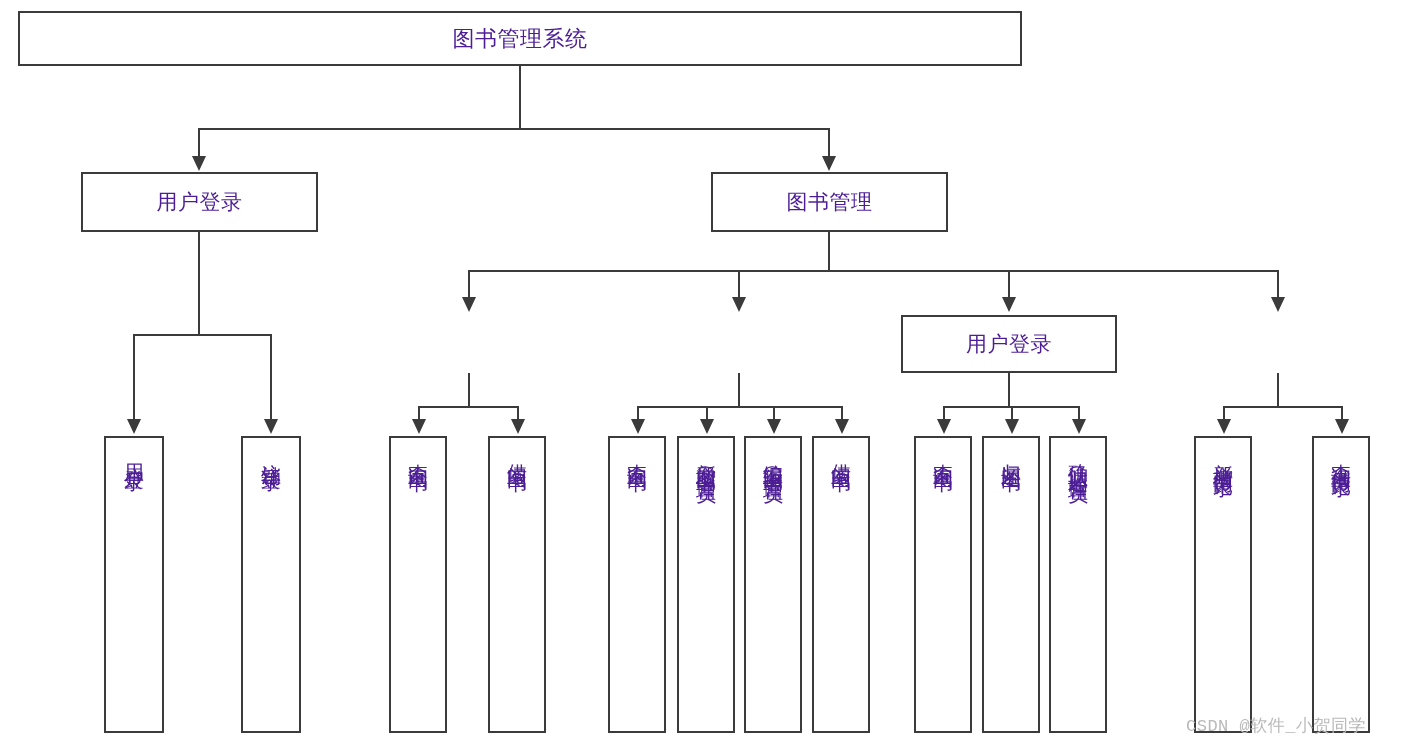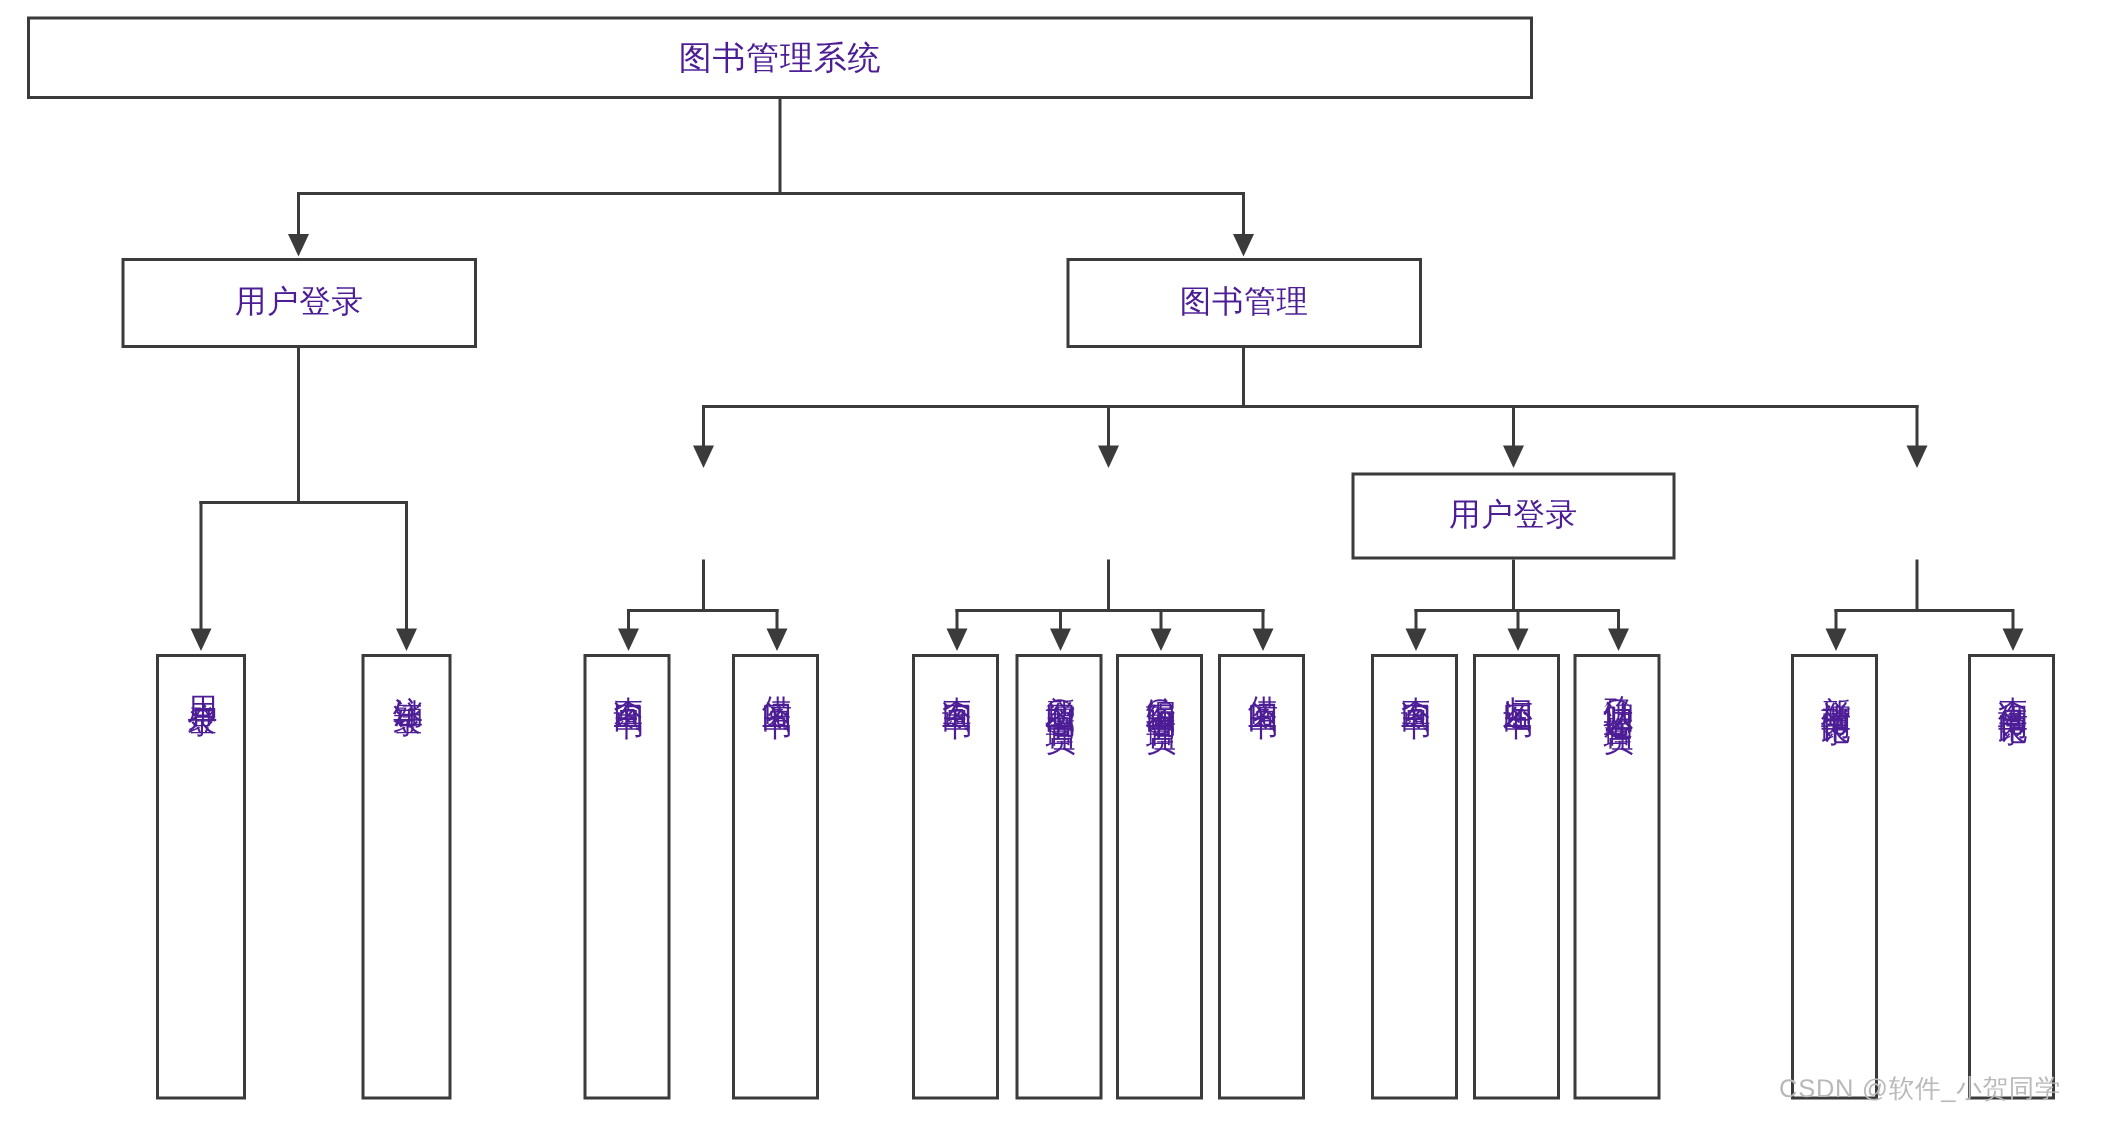--- a/index.html
+++ b/index.html
@@ -79,21 +79,21 @@
   }
   
   #watermark {
     position: absolute;
     left: 1186px;
     top: 714px;
     font-size: 17px;
     color: #b9b9b9;
     letter-spacing: 0.5px;
     white-space: nowrap;
-    font-family: Liberation Sans, sans-serif;
+    font-family: Liberation Mono, monospace;
     text-align: center;
   }
 </style>
 </head>
 <body>
 
 <div id="canvas">
 
   <div class="node root horiz" style="left:18px; top:11px; width:1004px; height:55px;">
     <span class="label">图书管理系统</span>

